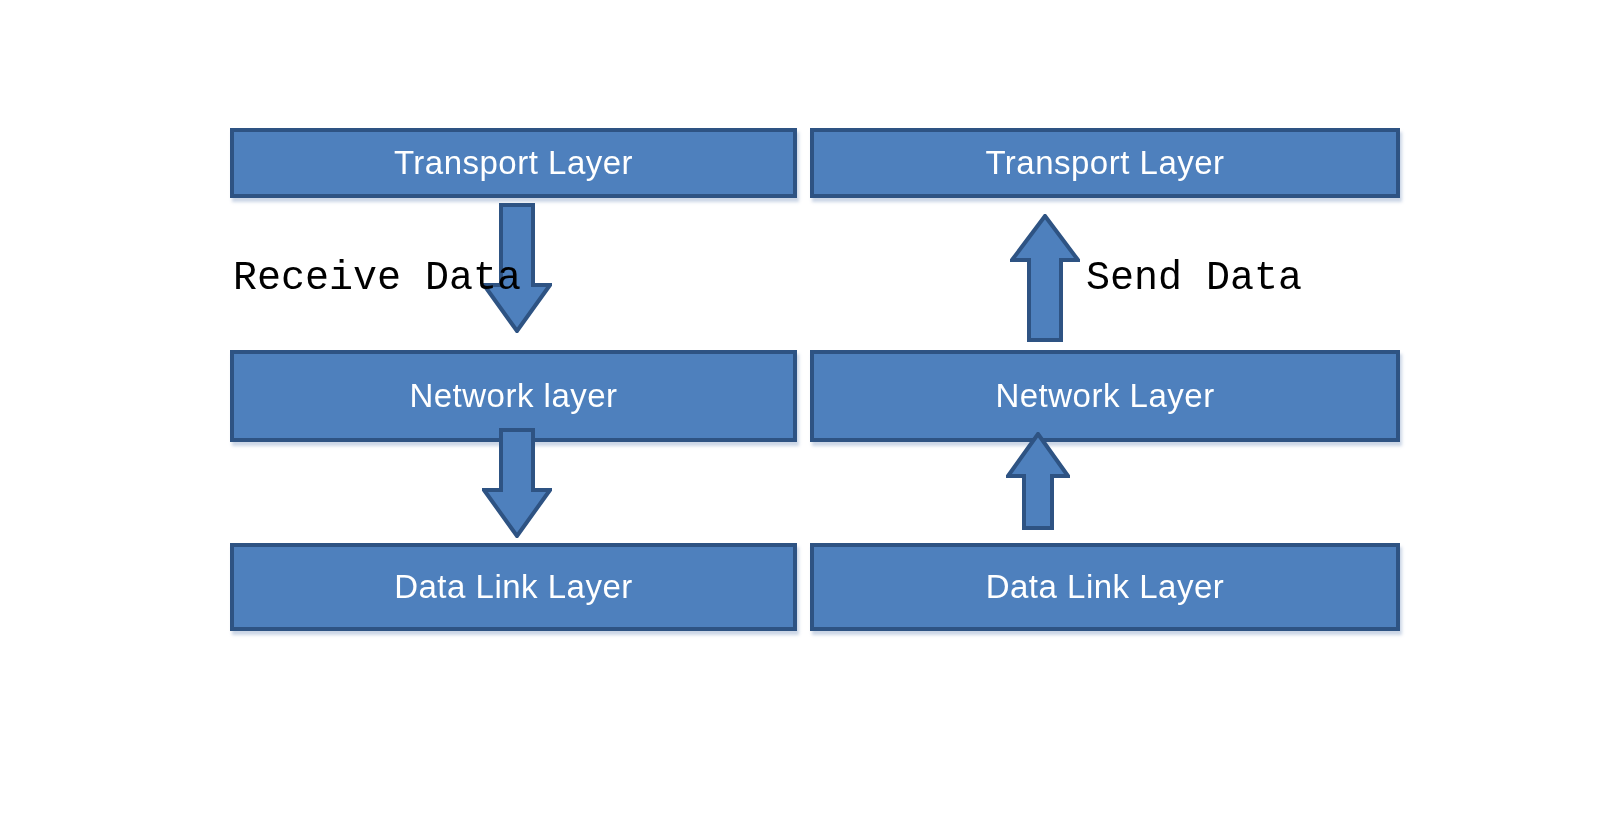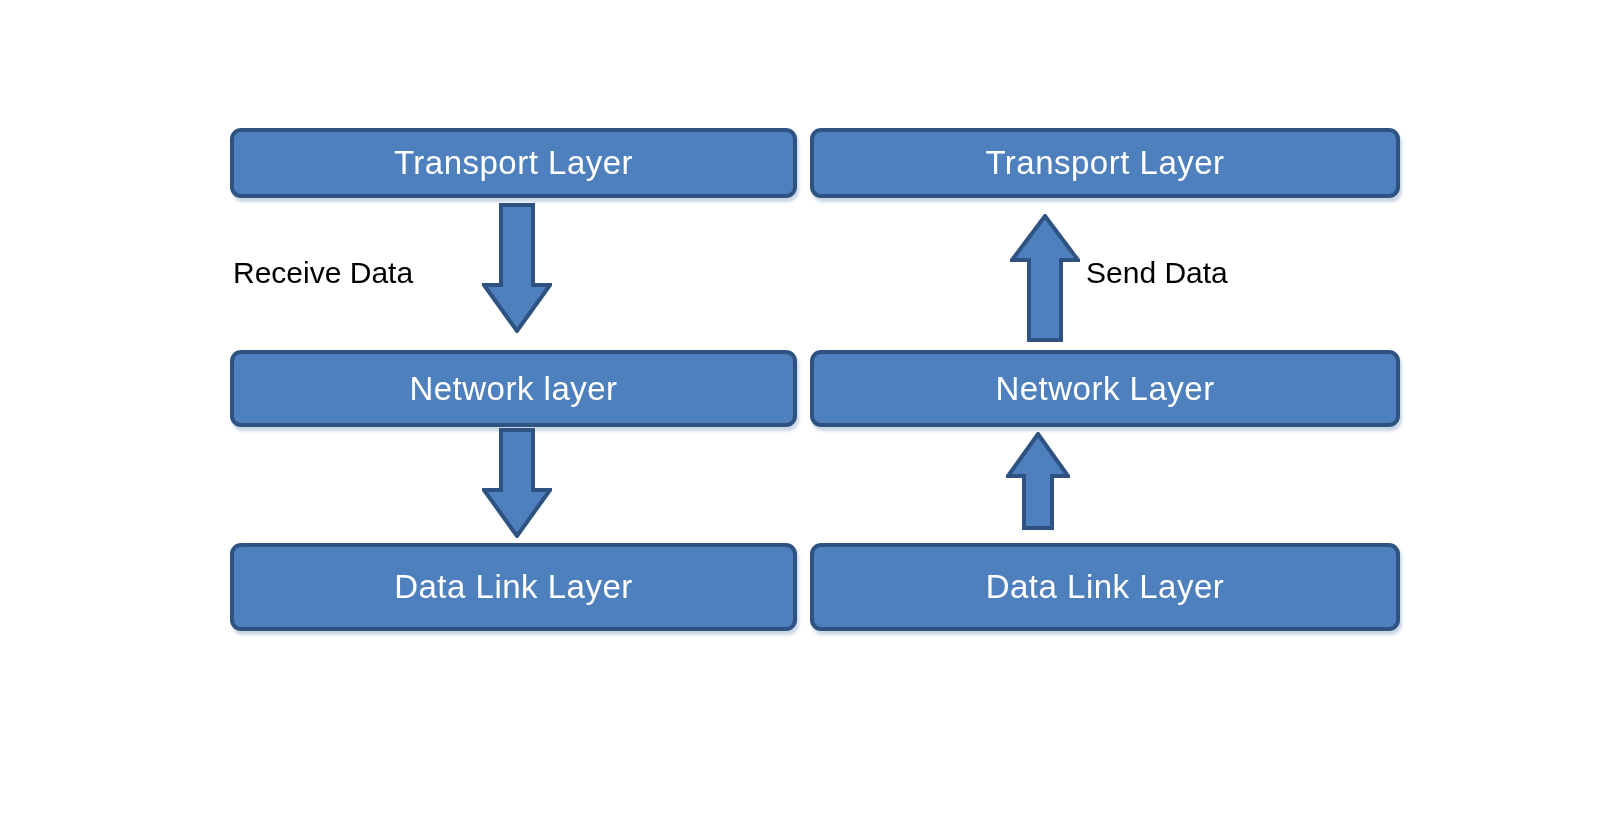--- a/index.html
+++ b/index.html
@@ -16,49 +16,50 @@
     width: 1600px;
     height: 815px;
     background: var(--page-bg);
     font-family: "Liberation Sans", sans-serif;
     overflow: hidden;
   }
   .layer-box {
     position: absolute;
     background: var(--box-fill);
     border: 4px solid var(--box-border);
-    border-radius: 11px;
+    border-radius: 0;
     color: var(--box-text);
     display: flex;
     align-items: center;
     justify-content: center;
     font-size: 33px;
     letter-spacing: 0.5px;
     box-shadow: 2px 4px 3px rgba(140, 165, 200, 0.45);
   }
   .col-left  { left: 230px; width: 567px; }
   .col-right { left: 810px; width: 590px; }
   .row-1 { top: 128px; height: 70px; }
-  .row-2 { top: 350px; height: 77px; }
+  .row-2 { top: 350px; height: 92px; }
   .row-3 { top: 543px; height: 88px; }
   .flow-arrow {
     position: absolute;
     display: block;
   }
   .flow-arrow polygon {
     fill: var(--box-fill);
     stroke: var(--box-border);
     stroke-width: 4;
     stroke-linejoin: miter;
   }
   .flow-label {
     position: absolute;
     color: var(--annotation-text);
-    font-size: 30px;
+    font-size: 40px;
     white-space: nowrap;
+    font-family: Liberation Mono, monospace;
   }
   .label-receive { left: 233px; top: 256px; }
   .label-send    { left: 1086px; top: 256px; }
 </style>
 </head>
 <body>
 
 <div class="canvas">
 
   <div class="layer-box col-left row-1">

